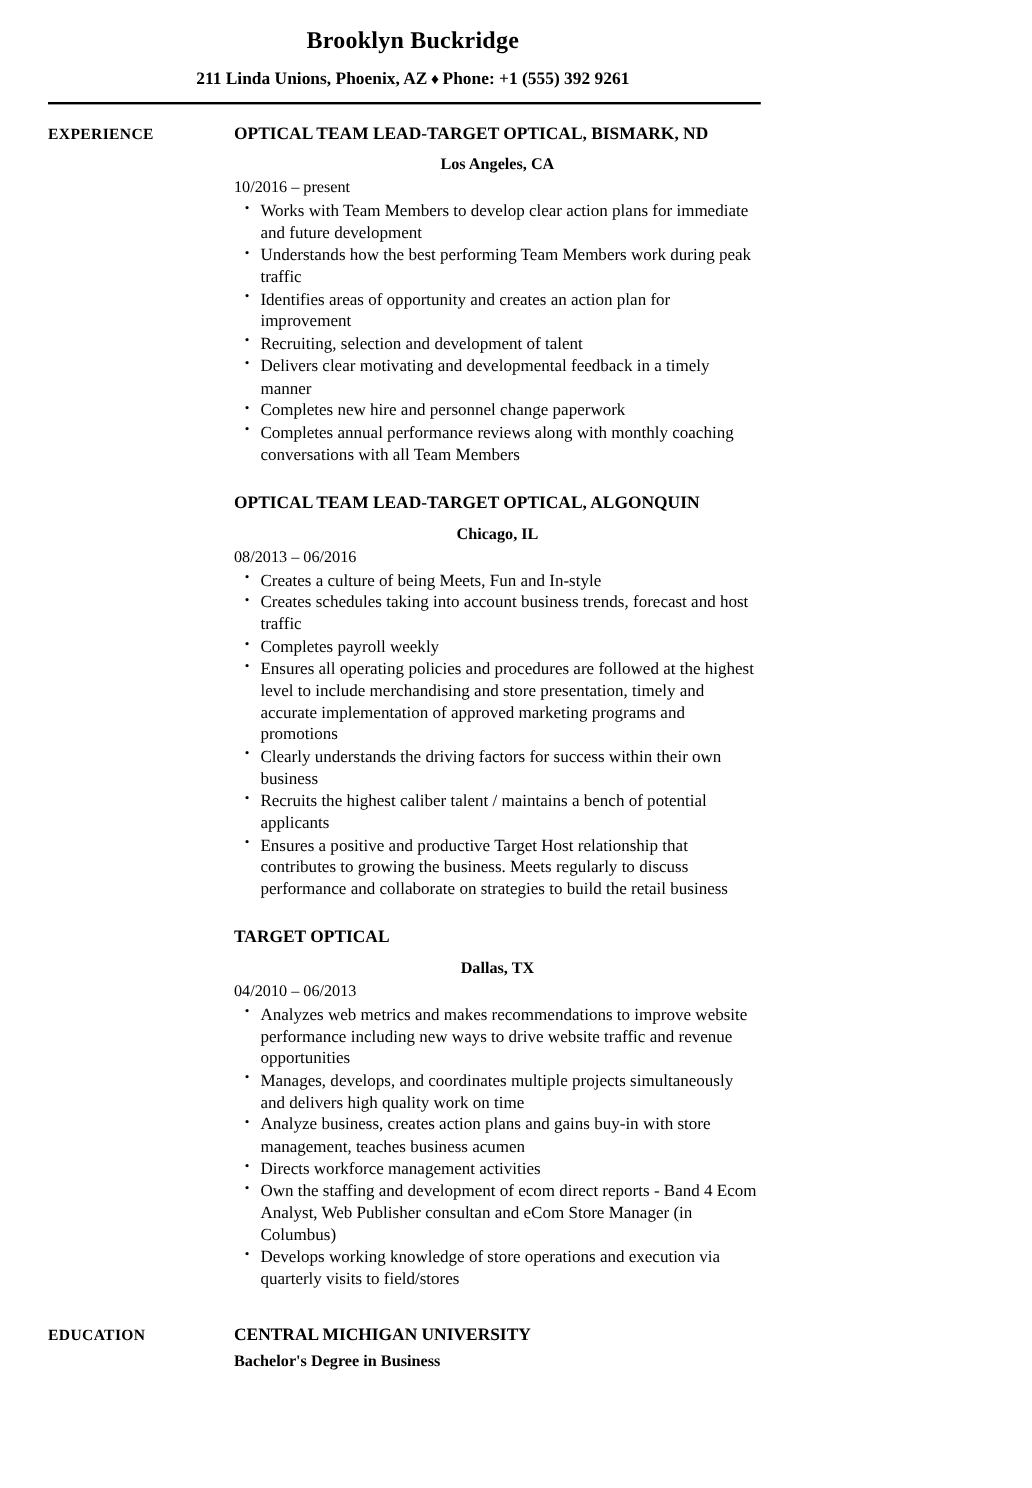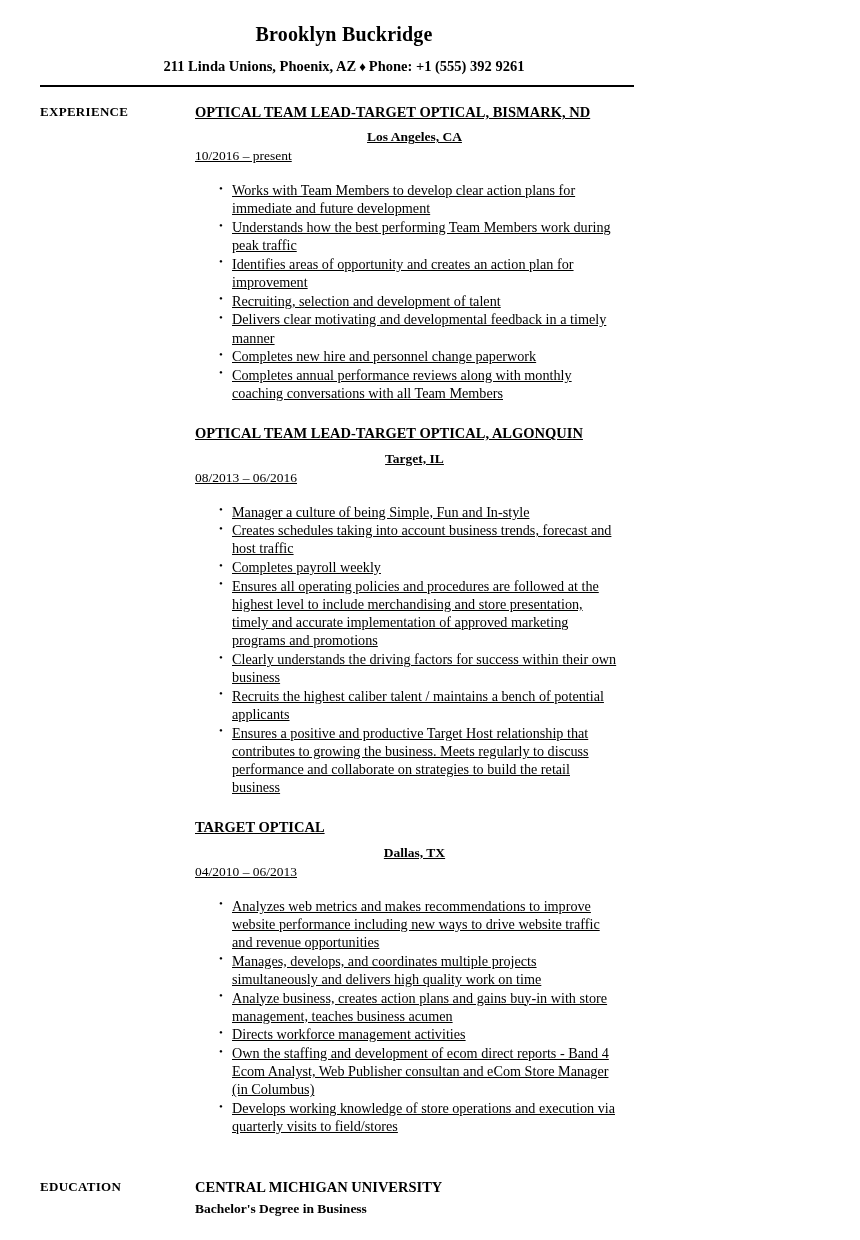--- a/index.html
+++ b/index.html
@@ -69,21 +69,21 @@
     font-weight: bold;
     letter-spacing: 0.3px;
     padding-top: 1px;
   }
   .section-content {
     flex: 1 1 auto;
     min-width: 0;
   }
 
   
-  .job { margin-bottom: 0; text-decoration: underline; }
+  .job { margin-bottom: 0; }
   .job + .job { margin-top: 22px; }
 
   .job-title {
     font-size: 14.5px;
     font-weight: bold;
     line-height: 1.35;
     margin: 0 0 6px 0;
   }
   .job-location {
     font-size: 13.5px;
@@ -93,21 +93,21 @@
     text-align: center;
   }
   .job-dates {
     font-size: 13.5px;
     font-weight: normal;
     line-height: 1.4;
     margin: 0 0 1px 0;
   }
   .bullets {
     list-style: none;
-    margin: 15px;
+    margin: 0;
     padding: 0;
   }
   .bullets li {
     position: relative;
     font-size: 14.2px;
     line-height: 1.28;
     padding-left: 22px;
     margin: 0 0 0.5px 0;
   }
   .bullets li::before {
@@ -163,24 +163,24 @@
             <li>Identifies areas of opportunity and creates an action plan for improvement</li>
             <li>Recruiting, selection and development of talent</li>
             <li>Delivers clear motivating and developmental feedback in a timely manner</li>
             <li>Completes new hire and personnel change paperwork</li>
             <li>Completes annual performance reviews along with monthly coaching conversations with all Team Members</li>
           </ul>
         </div>
 
         <div class="job">
           <div class="job-title">OPTICAL TEAM LEAD-TARGET OPTICAL, ALGONQUIN</div>
-          <div class="job-location">Target, IL</div>
+          <div class="job-location">Chicago, IL</div>
           <div class="job-dates">08/2013 – 06/2016</div>
           <ul class="bullets">
-            <li>Manager a culture of being Simple, Fun and In-style</li>
+            <li>Creates a culture of being Meets, Fun and In-style</li>
             <li>Creates schedules taking into account business trends, forecast and host traffic</li>
             <li>Completes payroll weekly</li>
             <li>Ensures all operating policies and procedures are followed at the highest level to include merchandising and store presentation, timely and accurate implementation of approved marketing programs and promotions</li>
             <li>Clearly understands the driving factors for success within their own business</li>
             <li>Recruits the highest caliber talent / maintains a bench of potential applicants</li>
             <li>Ensures a positive and productive Target Host relationship that contributes to growing the business. Meets regularly to discuss performance and collaborate on strategies to build the retail business</li>
           </ul>
         </div>
 
         <div class="job">

